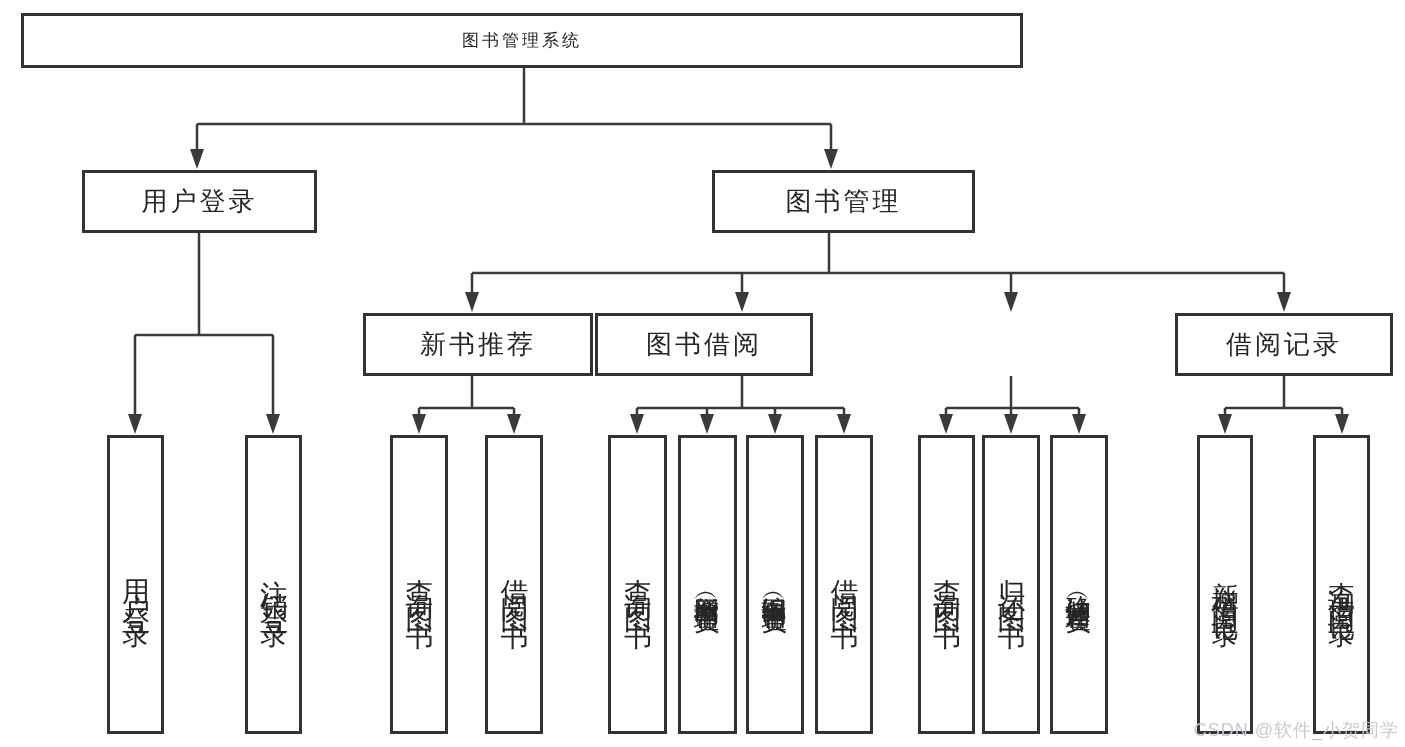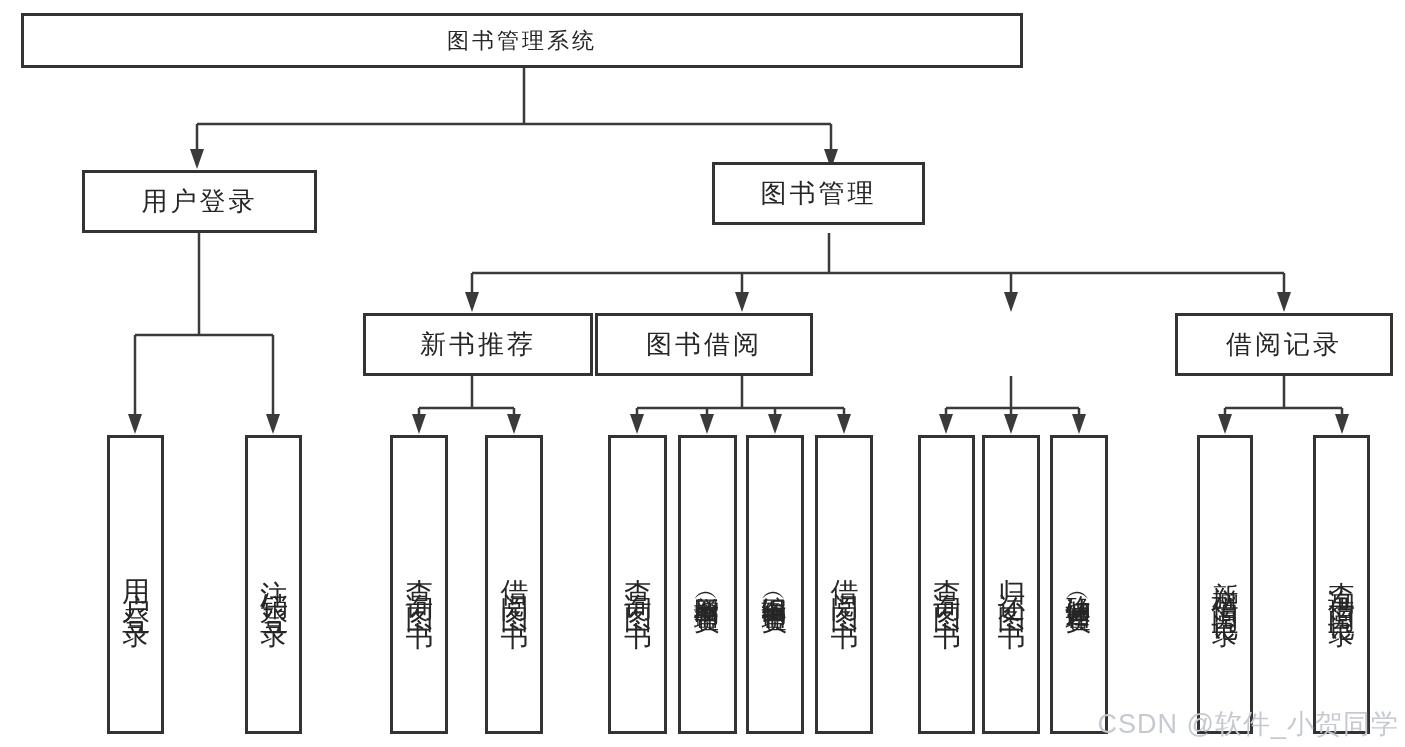--- a/index.html
+++ b/index.html
@@ -16,33 +16,33 @@
     box-sizing:border-box;
     border:3px solid #333333;
     background:#ffffff;
     display:flex;
     align-items:center;
     justify-content:center;
     color:#262626;
     z-index:1;
   }
   .hlabel{font-size:26px;letter-spacing:3px;white-space:nowrap;}
-  .root .hlabel{font-size:22px;}
+  .root .hlabel{font-size:17px;}
   .vlabel{
     writing-mode:vertical-rl;
     text-orientation:mixed;
     white-space:nowrap;
   }
   .leaf-4 .vlabel{font-size:28px;letter-spacing:0.5em;}
   .leaf-6 .vlabel{font-size:27px;letter-spacing:0.3em;}
   .leaf-9 .vlabel{font-size:25px;letter-spacing:0.08em;}
   #watermark{
     position:absolute;
     right:6px;bottom:5px;
-    font-size:27px;
+    font-size:18px;
     color:#c6cad0;
     letter-spacing:1px;
     z-index:2;
     white-space:nowrap;
   }
 </style>
 </head>
 <body>
 
 <div id="stage">
@@ -68,21 +68,21 @@
              M1218 414 L1232 414 L1225 434 Z M1335 414 L1349 414 L1342 434 Z"></path>
   </svg>
 
   <div class="box root" style="left:21px;top:13px;width:1002px;height:55px">
     <span class="hlabel">图书管理系统</span>
   </div>
 
   <div class="box" style="left:82px;top:170px;width:235px;height:63px">
     <span class="hlabel">用户登录</span>
   </div>
-  <div class="box" style="left:712px;top:162px;width:213px;height:63px">
+  <div class="box" style="left:712px;top:170px;width:263px;height:63px">
     <span class="hlabel">图书管理</span>
   </div>
 
   <div class="box" style="left:363px;top:313px;width:230px;height:63px">
     <span class="hlabel">新书推荐</span>
   </div>
   <div class="box" style="left:595px;top:313px;width:218px;height:63px">
     <span class="hlabel">图书借阅</span>
   </div>
   <div class="box" style="left:1175px;top:313px;width:218px;height:63px">

